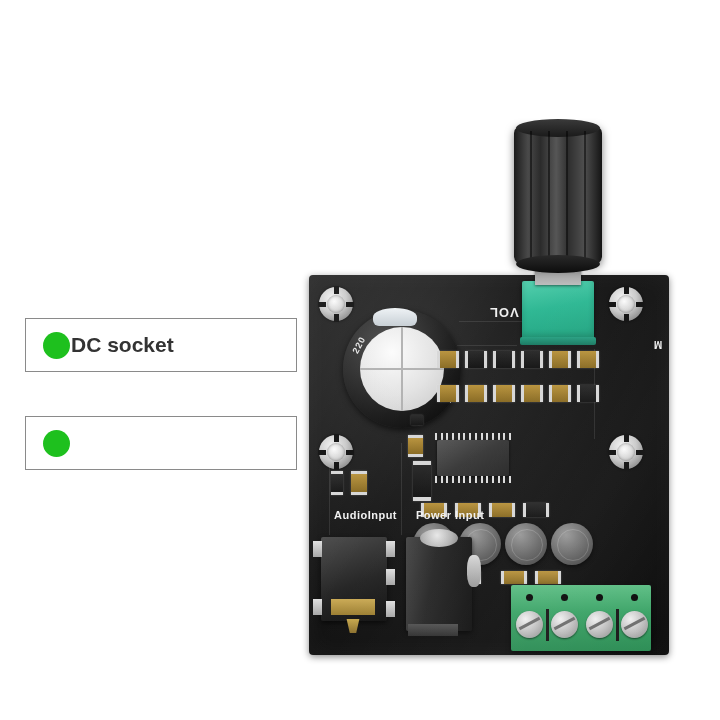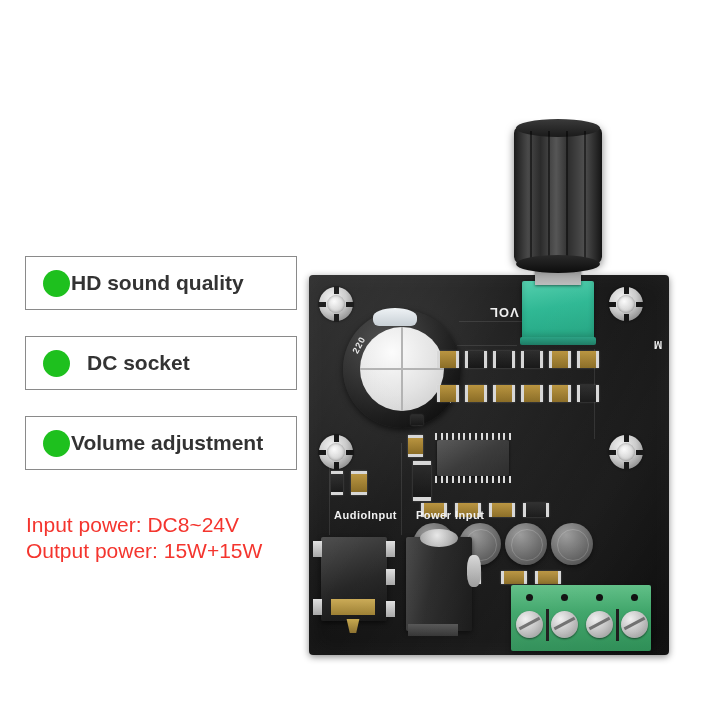--- a/index.html
+++ b/index.html
@@ -23,21 +23,21 @@
   #page-title .rest{color:#1a8a1a;}
 
   
   .feature-box{
     position:absolute;left:25px;width:272px;height:54px;
     border:1.5px solid #8a8a8a;background:#ffffff;
     box-sizing:border-box;
     display:flex;align-items:center;
   }
   #feature-0{top:256px;}
-  #feature-1{top:336px;gap:16px;}
+  #feature-1{top:318px;}
   #feature-2{top:416px;}
   .bullet{
     width:27px;height:27px;border-radius:50%;
     background:#1ec01e;flex:0 0 auto;margin-left:17px;
   }
   .feature-label{
     font-size:21px;font-weight:bold;color:#333333;
     margin-left:1px;white-space:nowrap;
   }
 
@@ -247,37 +247,28 @@
 
   
   .trace{position:absolute;background:rgba(255,255,255,.1);}
 </style>
 </head>
 <body>
 
 <div class="root">
 
 
-  <div class="feature-box" id="feature-0">
-    <div class="bullet"></div>
-    <div class="feature-label">HD sound quality</div>
-  </div>
   <div class="feature-box" id="feature-1">
     <div class="bullet"></div>
     <div class="feature-label">DC socket</div>
   </div>
   <div class="feature-box" id="feature-2">
     <div class="bullet"></div>
-    <div class="feature-label">Volume adjustment</div>
   </div>
 
-  <div id="specs">
-    <div>Input power: DC8~24V</div>
-    <div>Output power: 15W+15W</div>
-  </div>
 
   <div id="board-photo">
     <div class="pcb">
 
       <div class="trace" style="left:150px;top:46px;width:130px;height:1px;"></div>
       <div class="trace" style="left:148px;top:70px;width:60px;height:1px;"></div>
       <div class="trace" style="left:20px;top:170px;width:1px;height:90px;"></div>
       <div class="trace" style="left:285px;top:74px;width:1px;height:90px;"></div>
       <div class="trace" style="left:92px;top:168px;width:1px;height:92px;"></div>
 

